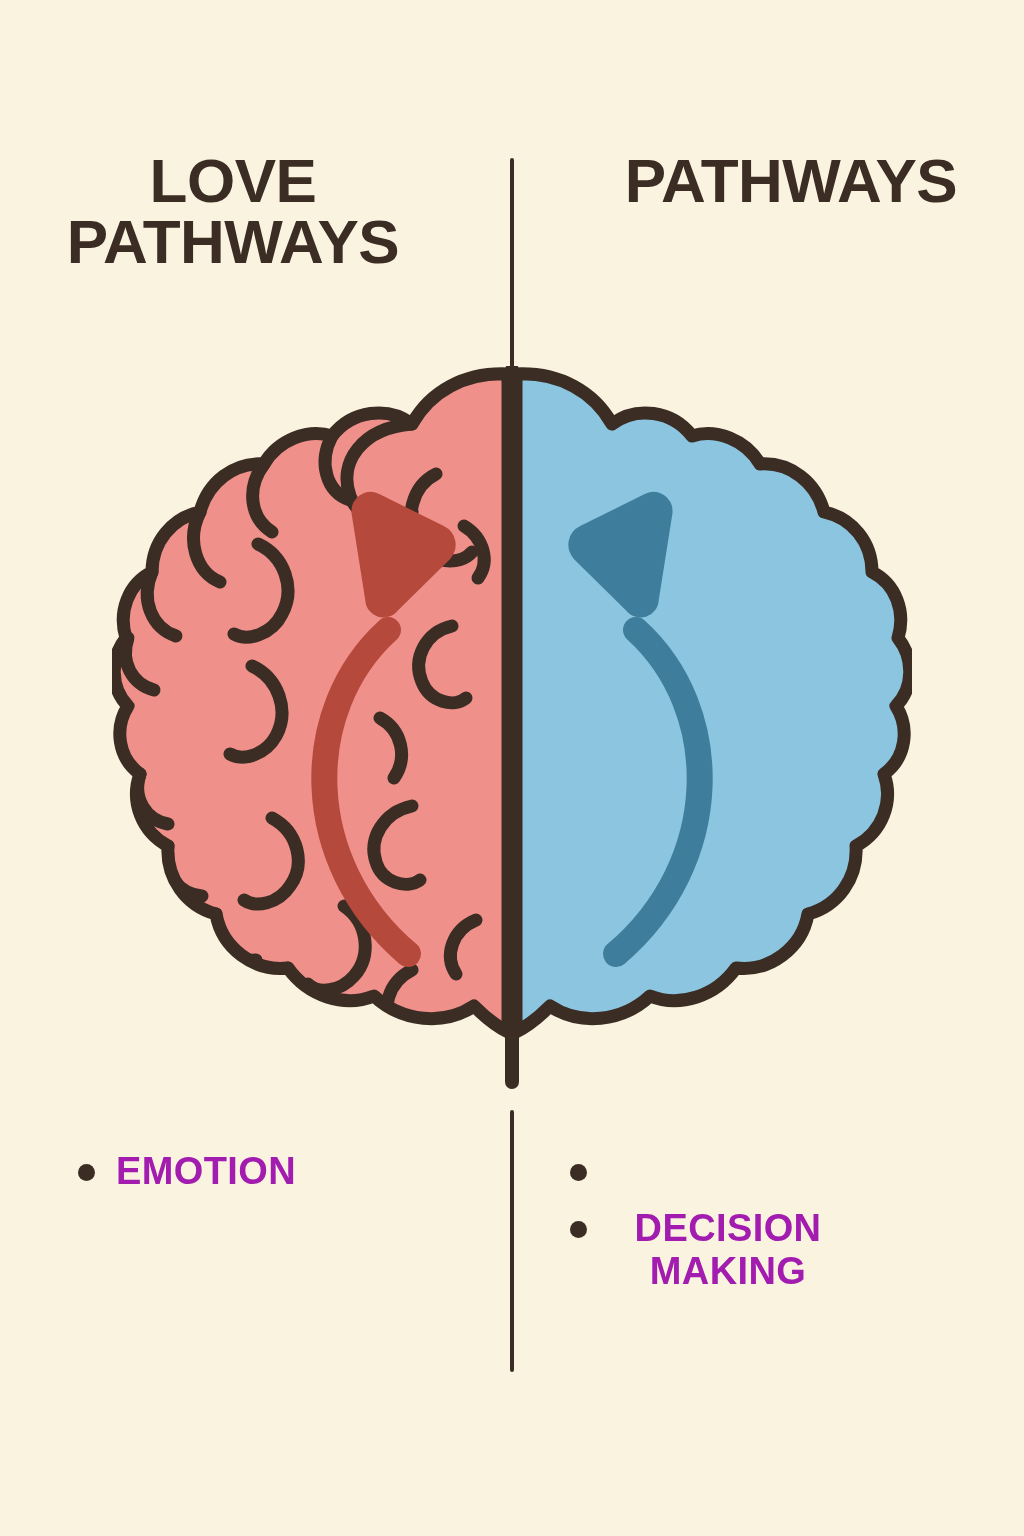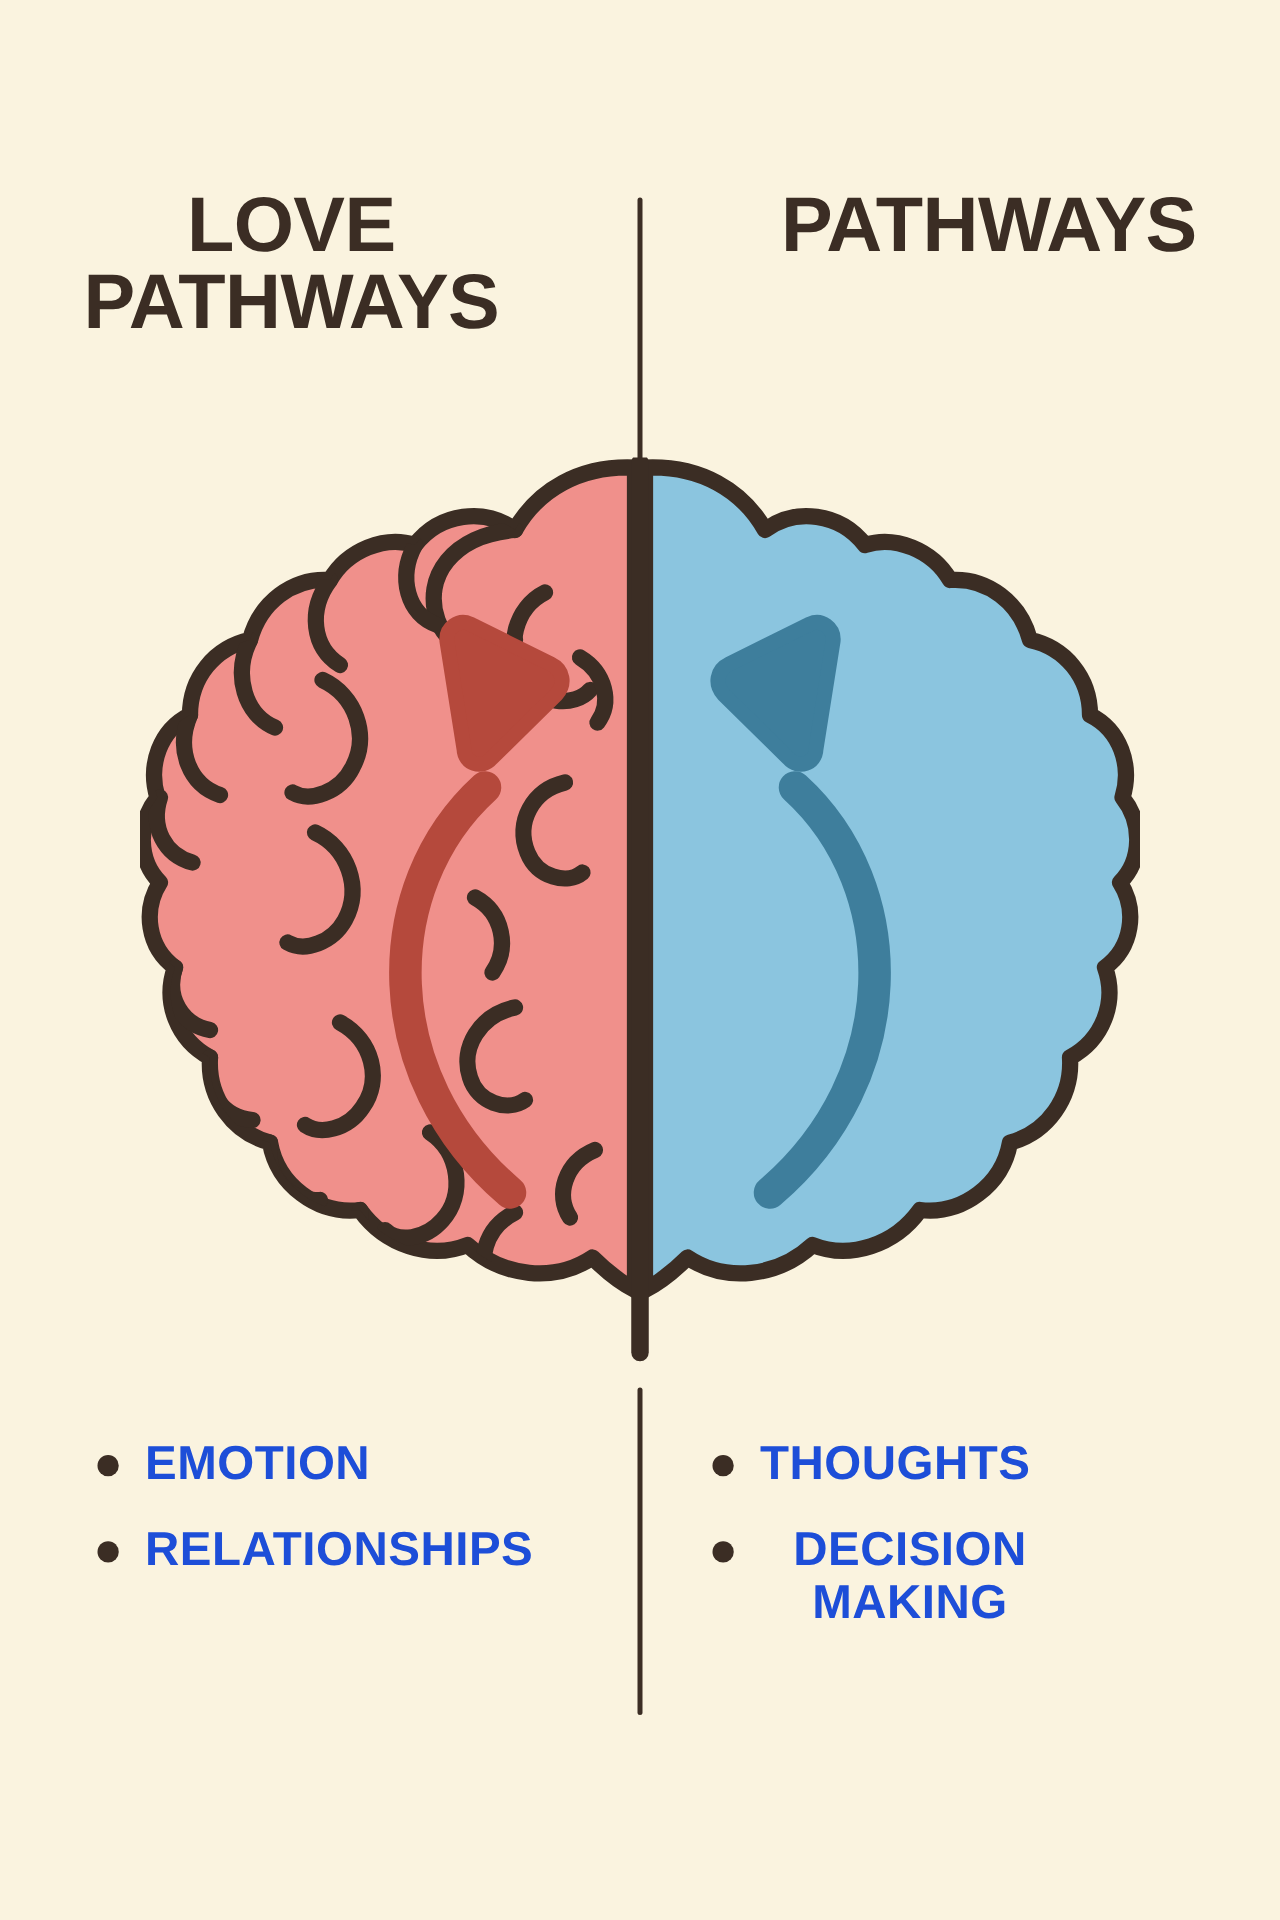--- a/index.html
+++ b/index.html
@@ -95,21 +95,21 @@
   .bullet-dot {
     flex: 0 0 auto;
     width: 17px;
     height: 17px;
     border-radius: 50%;
     background: #3B2D24;
     margin-top: 14px;
     margin-right: 21px;
   }
   .bullet-text {
-    color: #1d4ed8;
+    color: #a21caf;
     font-weight: 700;
     font-size: 38px;
     line-height: 1.12;
     letter-spacing: 0.4px;
     text-transform: uppercase;
   }
 </style>
 </head>
 <body>
 
@@ -251,30 +251,25 @@
     </svg>
   </div>
 
   <div class="lists">
 
     <div class="list-col left">
       <div class="bullet-item">
         <span class="bullet-dot"></span>
         <span class="bullet-text">EMOTION</span>
       </div>
-      <div class="bullet-item">
-        <span class="bullet-dot"></span>
-        <span class="bullet-text">RELATIONSHIPS</span>
-      </div>
     </div>
 
     <div class="list-col right">
       <div class="bullet-item">
         <span class="bullet-dot"></span>
-        <span class="bullet-text">THOUGHTS</span>
       </div>
       <div class="bullet-item">
         <span class="bullet-dot"></span>
         <span class="bullet-text" style="max-width:240px;text-align:center;">DECISION MAKING</span>
       </div>
     </div>
 
   </div>
 
 </div>

